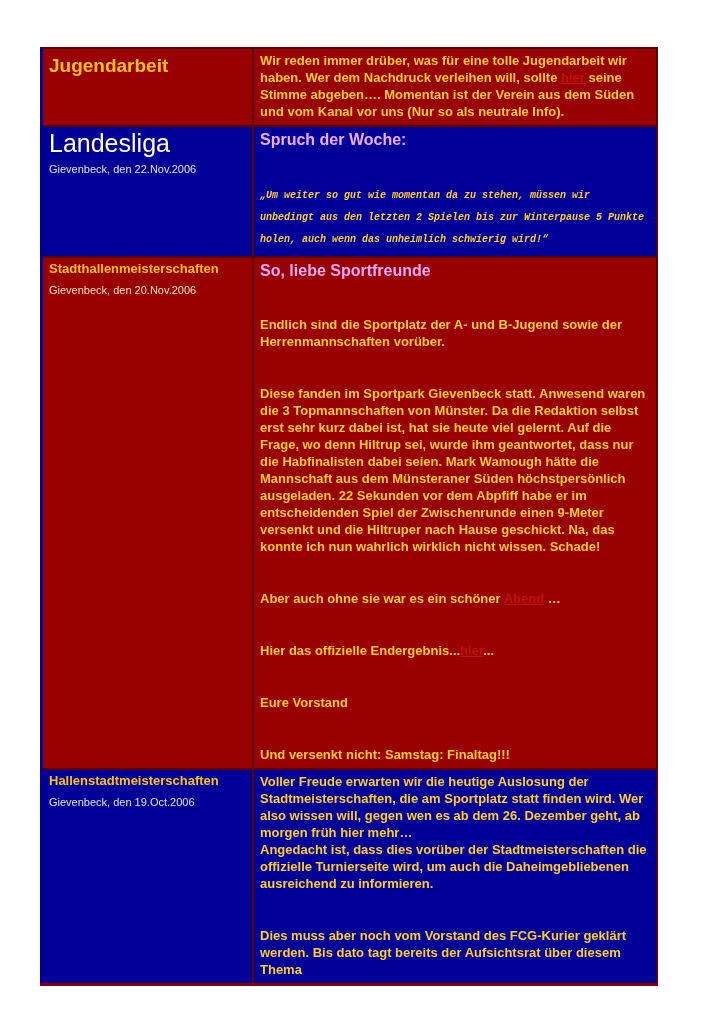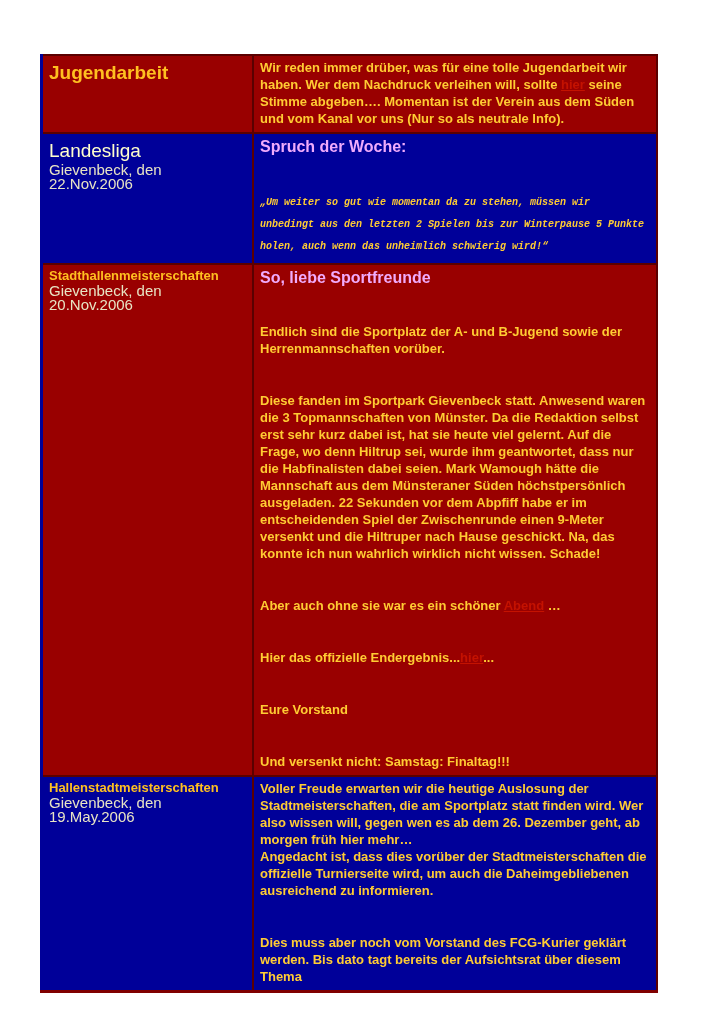--- a/index.html
+++ b/index.html
@@ -4,44 +4,44 @@
 <style>
   html,body{margin:0;padding:0;}
   body{
     width:716px;height:1013px;
     background:#ffffff;
     font-family:"Liberation Sans", sans-serif;
     position:relative;
     overflow:hidden;
   }
   .news-table{
-    position:absolute;left:40px;top:54px;width:618px;
+    position:absolute;left:40px;top:47px;width:618px;
     border-collapse:collapse;table-layout:fixed;
   }
   .news-table{
     border-left:3px solid #000099;
     border-top:2px solid #5a0000;
     border-right:2px solid #c05050;
     border-bottom:3px solid #800000;
   }
   .news-table td{
     border:2px solid #5a0000;
     vertical-align:top;
     padding:3px 6px 5px 6px;
   }
   .col-label{width:197px;}
   .theme-red{background:#990000;}
   .theme-blue{background:#000099;}
   .cell-title{
     color:#ffc020;font-weight:bold;font-size:13px;line-height:15px;
   }
   .cell-title.big{font-size:19px;line-height:23px;padding-top:2px;}
-  .cell-title.plain{font-weight:normal;color:#ffffcc;font-size:19px;line-height:23px;padding-top:2px;}
+  .cell-title.plain{font-weight:normal;color:#ffffcc;font-size:25px;line-height:23px;padding-top:2px;}
   .cell-date{
-    color:#e8e4c4;font-size:15px;line-height:14px;margin-top:1px;
+    color:#e8e4c4;font-size:11px;line-height:14px;margin-top:7px;
   }
   .content-cell{
     color:#ffcc33;font-weight:bold;font-size:13px;line-height:17px;
   }
   .block{margin:35px 0 0 0;}
   .block:first-child{margin-top:0;}
   .block.heading{
     font-size:16px;line-height:20px;color:#f0abfc;margin-bottom:26px;
   }
   .block.quote{
@@ -90,21 +90,21 @@
           <div class="block para">Diese fanden im Sportpark Gievenbeck statt. Anwesend waren die 3 Topmannschaften von Münster. Da die Redaktion selbst erst sehr kurz dabei ist, hat sie heute viel gelernt. Auf die Frage, wo denn Hiltrup sei, wurde ihm geantwortet, dass nur die Habfinalisten dabei seien. Mark Wamough hätte die Mannschaft aus dem Münsteraner Süden höchstpersönlich ausgeladen. 22 Sekunden vor dem Abpfiff habe er im entscheidenden Spiel der Zwischenrunde einen 9-Meter versenkt und die Hiltruper nach Hause geschickt. Na, das konnte ich nun wahrlich wirklich nicht wissen. Schade!</div>
           <div class="block para">Aber auch ohne sie war es ein schöner <a class="cell-link" href="#">Abend</a> …</div>
           <div class="block para">Hier das offizielle Endergebnis...<a class="cell-link" href="#">hier</a>...</div>
           <div class="block para">Eure Vorstand</div>
           <div class="block para">Und versenkt nicht: Samstag: Finaltag!!!</div>
         </td>
   </tr>
   <tr class="r4">
     <td class="col-label theme-blue">
       <div class="cell-title">Hallenstadtmeisterschaften</div>
-      <div class="cell-date">Gievenbeck, den 19.May.2006</div>
+      <div class="cell-date">Gievenbeck, den 19.Oct.2006</div>
     </td>
     <td class="content-cell theme-blue">
           <div class="block para">Voller Freude erwarten wir die heutige Auslosung der Stadtmeisterschaften, die am Sportplatz statt finden wird. Wer also wissen will, gegen wen es ab dem 26. Dezember geht, ab morgen früh hier mehr…</div>
           <div class="block para-tight">Angedacht ist, dass dies vorüber der Stadtmeisterschaften die offizielle Turnierseite wird, um auch die Daheimgebliebenen ausreichend zu informieren.</div>
           <div class="block para">Dies muss aber noch vom Vorstand des FCG-Kurier geklärt werden. Bis dato tagt bereits der Aufsichtsrat über diesem Thema</div>
         </td>
   </tr>
 </tbody>
   </table>
 

